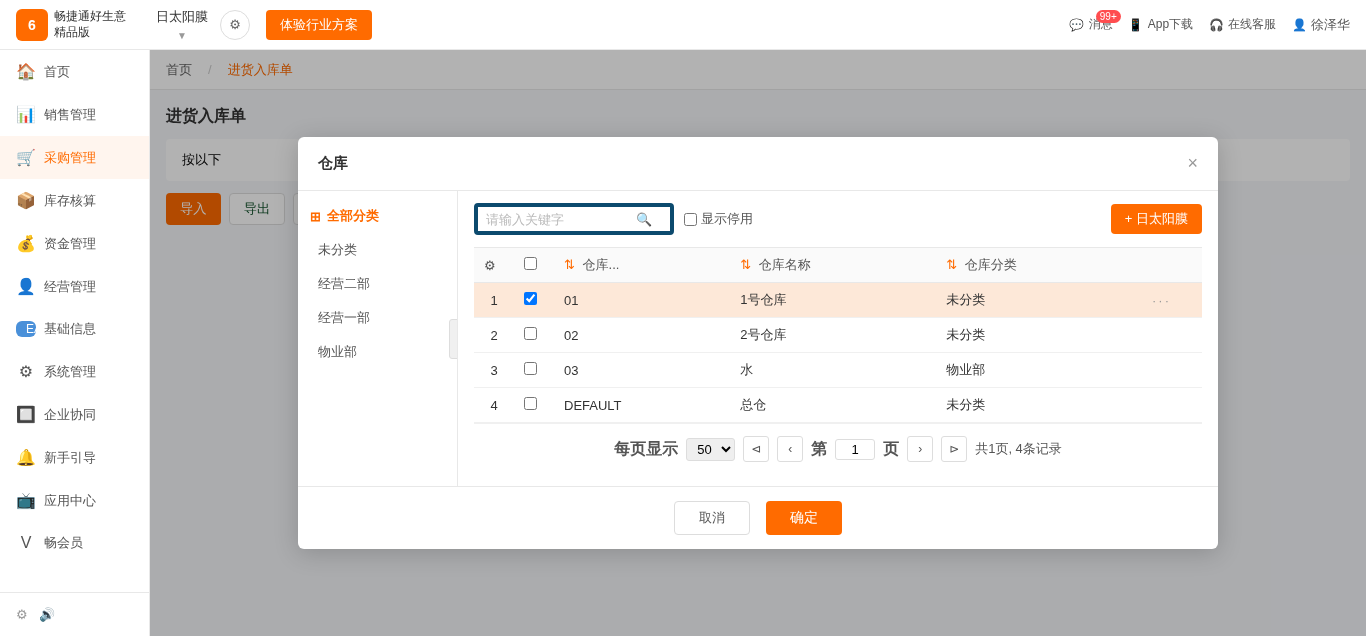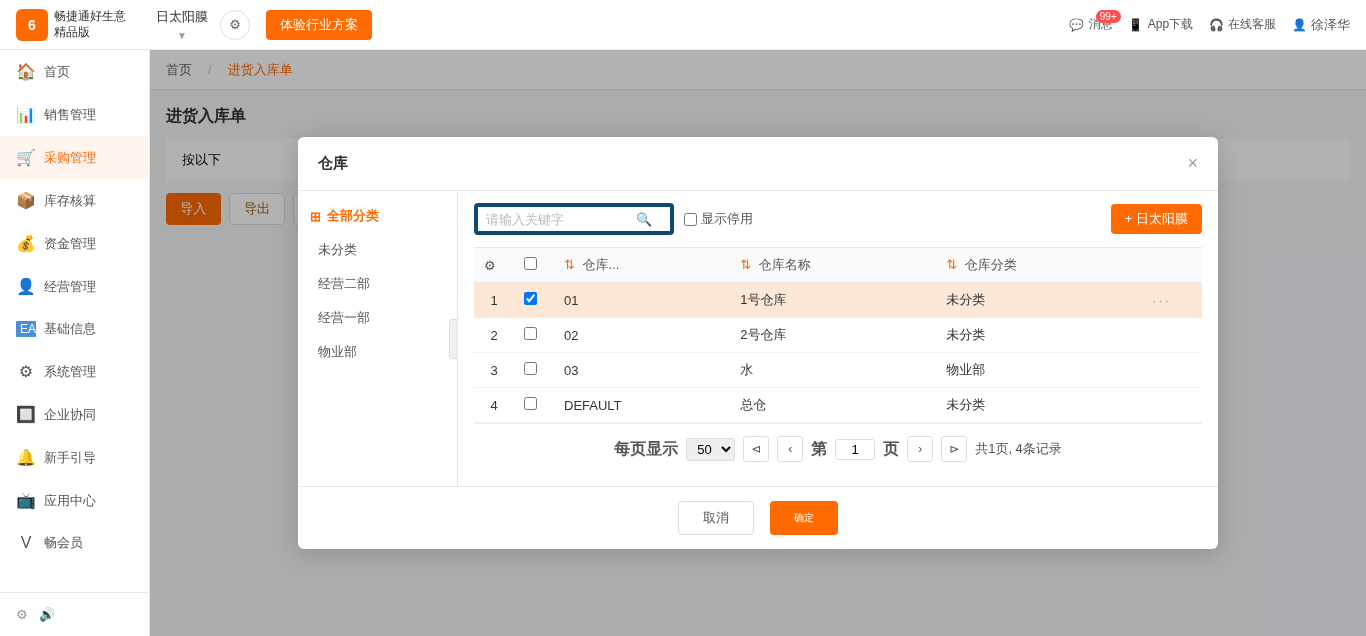--- a/index.html
+++ b/index.html
@@ -90,21 +90,21 @@
     }
     .breadcrumb-item { color: #666; font-size: 13px; cursor: pointer; }
     .breadcrumb-item.active { color: #ff6b00; }
 
     
     .page-content { padding: 16px; filter: blur(0px); }
     .page-title { font-size: 16px; font-weight: bold; color: #333; margin-bottom: 12px; }
     .filter-bar { background: #fff; padding: 12px 16px; border-radius: 4px; margin-bottom: 12px; }
     .toolbar { display: flex; gap: 8px; margin-bottom: 12px; }
     .btn-primary { background: #ff6b00; color: #fff; border: none; border-radius: 4px; padding: 6px 14px; cursor: pointer; }
-    .btn-default { background: #fff; color: #a16207; border: 1px solid #ddd; border-radius: 4px; padding: 6px 14px; cursor: pointer; }
+    .btn-default { background: #fff; color: #14532d; border: 1px solid #ddd; border-radius: 4px; padding: 6px 14px; cursor: pointer; }
 
     
     .modal-overlay {
       position: absolute; top: 0; left: 0; right: 0; bottom: 0;
       background: rgba(0,0,0,0.3);
       display: flex; align-items: center; justify-content: center;
       z-index: 100;
     }
     .modal {
       background: #fff; border-radius: 6px;
@@ -199,21 +199,21 @@
     .modal-footer {
       display: flex; justify-content: center; gap: 16px;
       padding: 14px 20px; border-top: 1px solid #e8e8e8;
     }
     .btn-cancel {
       padding: 7px 24px; border: 1px solid #ddd; border-radius: 4px;
       background: #fff; color: #555; cursor: pointer; font-size: 13px;
     }
     .btn-confirm {
       padding: 7px 24px; border: none; border-radius: 4px;
-      background: #ff6b00; color: #fff; cursor: pointer; font-size: 10px;
+      background: #ff6b00; color: #fff; cursor: pointer; font-size: 14px;
     }
 
     
     .more-dots { color: #999; letter-spacing: 2px; cursor: pointer; }
   </style>
 </head>
 <body>
 
 <div class="top-header">
   <div class="brand-logo">
@@ -277,21 +277,21 @@
     </div>
     <div class="sidebar-item">
       <span class="sidebar-icon">💰</span>
       <span>资金管理</span>
     </div>
     <div class="sidebar-item">
       <span class="sidebar-icon">👤</span>
       <span>经营管理</span>
     </div>
     <div class="sidebar-item">
-      <span class="sidebar-icon" style="font-style:normal;font-size:12px;background:#4a90d9;color:#fff;border-radius:1px;padding:1px 4px;">EA</span>
+      <span class="sidebar-icon" style="font-style:normal;font-size:12px;background:#4a90d9;color:#fff;border-radius:6px;padding:1px 10px;">EA</span>
       <span>基础信息</span>
     </div>
     <div class="sidebar-item">
       <span class="sidebar-icon">⚙</span>
       <span>系统管理</span>
     </div>
     <div class="sidebar-item">
       <span class="sidebar-icon">🔲</span>
       <span>企业协同</span>
     </div>

